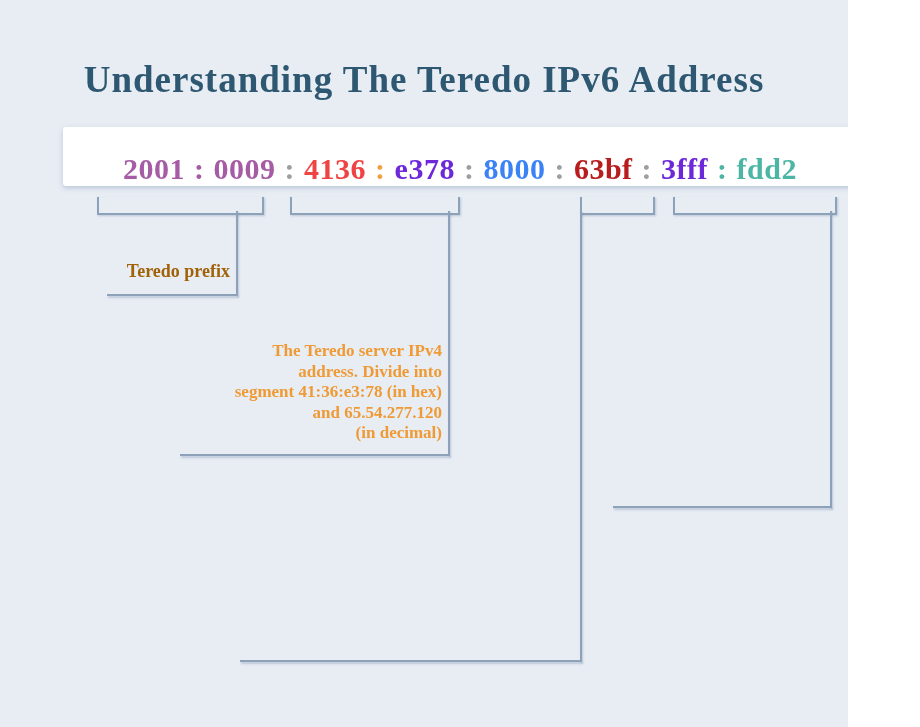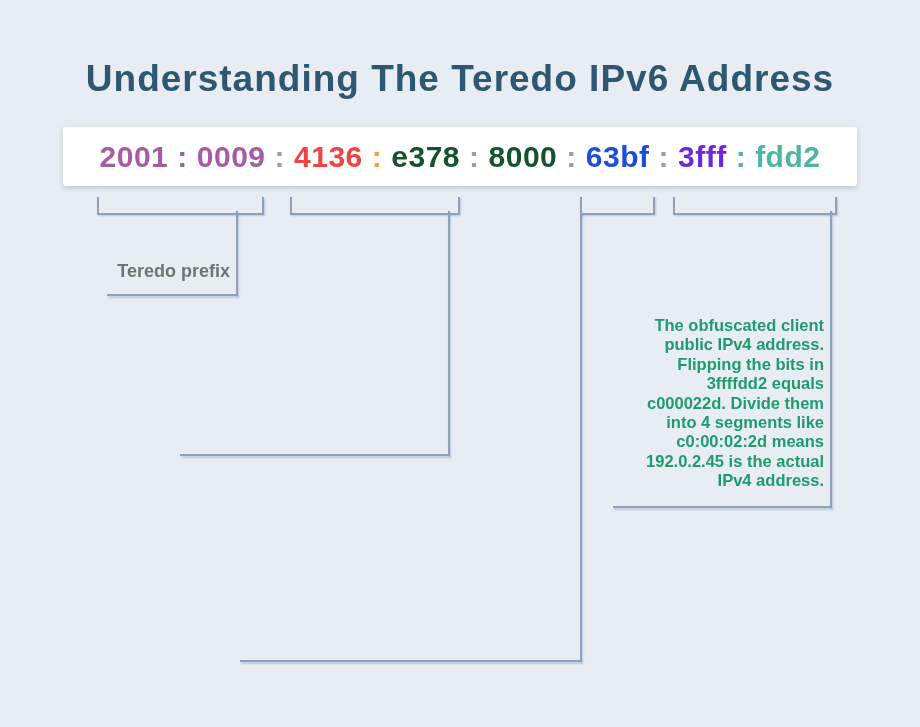--- a/index.html
+++ b/index.html
@@ -2,25 +2,25 @@
 <html style="--bg: #e8edf4; --line: #8da2b8;"><head>
 <meta charset="utf-8">
 <style>
   :root {
     --bg: #e8edf4;
     --line: #8da2b8;
   }
   html,body { margin:0; padding:0; }
   .canvas {
     position: relative;
-    width: 920px;
+    width: 848px;
     height: 727px;
     background: var(--bg);
     overflow: hidden;
-    font-family: Liberation Sans, sans-serif;
+    font-family: Liberation Serif, serif;
   }
   .title {
     position: absolute;
     top: 58px;
     left: 0;
     width: 100%;
     margin: 0;
     text-align: center;
     font-size: 37px;
     font-weight: bold;
@@ -31,21 +31,21 @@
     position: absolute;
     left: 63px;
     top: 127px;
     width: 794px;
     height: 59px;
     background: #ffffff;
     border-radius: 3px;
     box-shadow: 0 2px 5px rgba(130,150,180,0.45);
     display: flex;
     justify-content: center;
-    align-items: center;
+    align-items: flex-end;
     gap: 9px;
     font-size: 30px;
     font-weight: bold;
     letter-spacing: 0.5px;
   }
   .bracket {
     position: absolute;
     height: 16px;
     border-left: 2px solid var(--line);
     border-right: 2px solid var(--line);
@@ -82,25 +82,25 @@
 
   <h1 class="title">Understanding The Teredo IPv6 Address</h1>
 
   <div class="addr-bar" id="addrBar">
       <span style="color: rgb(165, 92, 164);">2001</span>
       <span style="color: rgb(165, 92, 164);">:</span>
       <span style="color: rgb(165, 92, 164);">0009</span>
       <span style="color: rgb(155, 158, 163);">:</span>
       <span style="color: #ef4444;">4136</span>
       <span style="color: rgb(240, 160, 60);">:</span>
-      <span style="color: #14532d;">e378</span>
+      <span style="color: #6d28d9;">e378</span>
       <span style="color: rgb(155, 158, 163);">:</span>
-      <span style="color: #14532d;">8000</span>
+      <span style="color: #3b82f6;">8000</span>
       <span style="color: rgb(155, 158, 163);">:</span>
-      <span style="color: #1d4ed8;">63bf</span>
+      <span style="color: #b91c1c;">63bf</span>
       <span style="color: rgb(155, 158, 163);">:</span>
       <span style="color: #6d28d9;">3fff</span>
       <span style="color: rgb(76, 181, 164);">:</span>
       <span style="color: rgb(76, 181, 164);">fdd2</span>
     </div>
 
   <div class="bracket" style="left:97px;  top:197px; width:163px;"></div>
   <div class="bracket" style="left:290px; top:197px; width:166px;"></div>
   <div class="bracket" style="left:580px; top:197px; width:71px;"></div>
   <div class="bracket" style="left:673px; top:197px; width:160px;"></div>
@@ -108,27 +108,23 @@
   <div class="vline" style="left:236px; top:211px; height:85px;"></div>
   <div class="vline" style="left:448px; top:211px; height:245px;"></div>
   <div class="vline" style="left:580px; top:211px; height:451px;"></div>
   <div class="vline" style="left:830px; top:211px; height:297px;"></div>
 
   <div class="hline" style="left:107px; top:294px; width:131px;"></div>
   <div class="hline" style="left:180px; top:454px; width:270px;"></div>
   <div class="hline" style="left:240px; top:660px; width:342px;"></div>
   <div class="hline" style="left:613px; top:506px; width:219px;"></div>
 
-  <div class="note note-prefix" style="color: #737373;">Teredo prefix</div>
+  <div class="note note-prefix" style="color: #a16207;">Teredo prefix</div>
+
+  <div class="note note-server" style="color: rgb(239, 154, 52);">The Teredo server IPv4
+address. Divide into
+segment 41:36:e3:78 (in hex)
+and 65.54.277.120
+(in decimal)</div>
 
 
-
-  <div class="note note-client" style="color: rgb(31, 155, 110);">The obfuscated client
-public IPv4 address.
-Flipping the bits in
-3ffffdd2 equals
-c000022d. Divide them
-into 4 segments like
-c0:00:02:2d means
-192.0.2.45 is the actual
-IPv4 address.</div>
 
 </div>
 
 </body></html>

